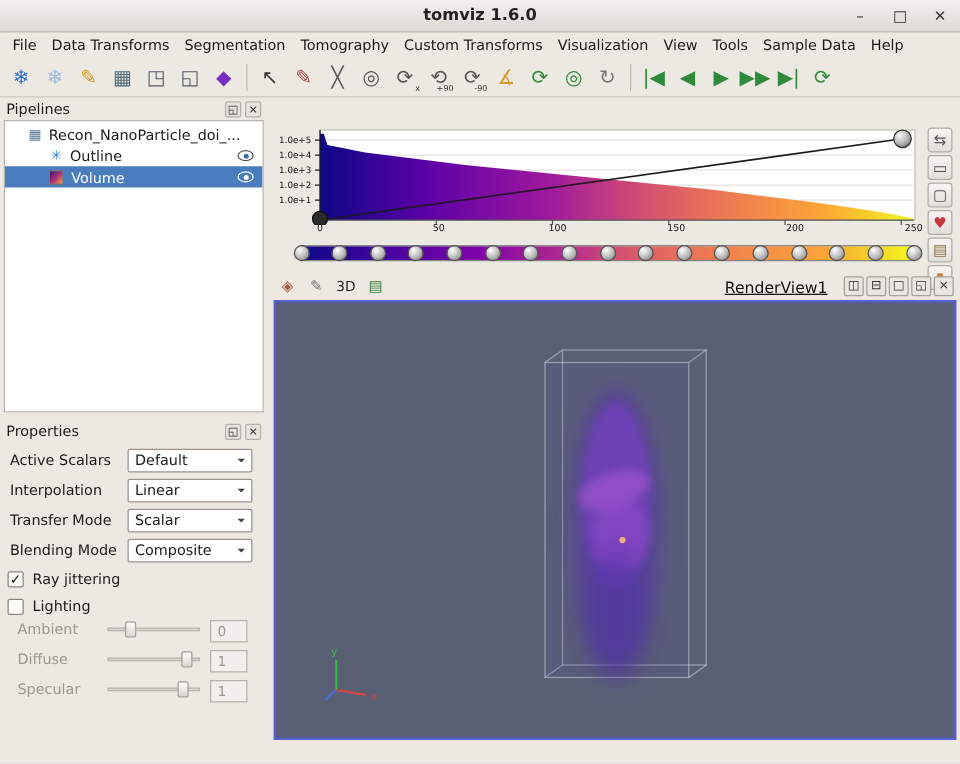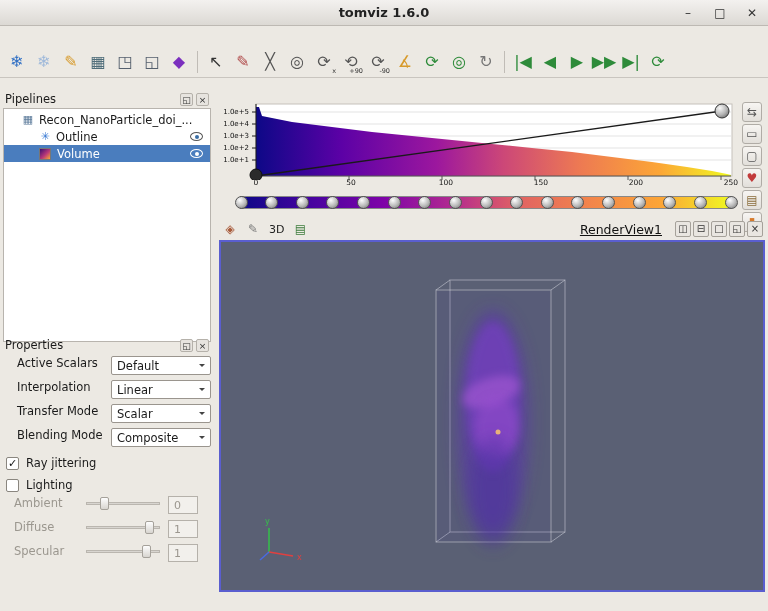--- a/index.html
+++ b/index.html
@@ -18,42 +18,42 @@
   .menu-item{padding:2px 6px;white-space:nowrap}
 
   
   .toolbar{position:absolute;left:0;top:46px;width:768px;height:32px;display:flex;align-items:center;padding-left:4px;gap:1px;border-bottom:1px solid #c9c5bf}
   .tb-btn{width:26px;height:26px;display:flex;align-items:center;justify-content:center;font-size:16px;position:relative;border-radius:3px}
   .tb-btn .sub{position:absolute;bottom:0;right:1px;font-size:6.5px;color:#333}
   .tb-sep{width:1px;height:22px;background:#c0bcb6;margin:0 4px}
 
   
   .dock{position:absolute;left:0;width:214px}
-  .pipelines{top:90px;height:254px}
+  .pipelines{top:78px;height:254px}
   .properties{top:336px;height:275px}
   .dock-header{height:18px;display:flex;align-items:center;padding:0 5px;font-size:11.5px}
   .dock-title{flex:1}
   .dock-btn{width:13px;height:13px;font-size:9px;line-height:13px;text-align:center;color:#333;margin-left:3px;border:1px solid #b5b1aa;background:#e7e4df;border-radius:2px}
 
   .tree{position:absolute;left:3px;top:18px;right:3px;bottom:2px;background:#fff;border:1px solid #b8b4ae;font-size:11.5px;overflow:hidden;padding-top:2px}
   .tree-row{height:17px;display:flex;align-items:center;position:relative}
   .tree-row.root{padding-left:17px}
   .tree-row.child{padding-left:34px}
   .tree-row.selected{background:#4a7dbe;color:#fff}
   .tree-icon{width:14px;margin-right:4px;text-align:center;font-size:11px}
   .swatch{width:12px;height:12px;margin:0 6px 0 1px;background:linear-gradient(135deg,#3b0f70,#b73779 55%,#fca636);border:1px solid #777}
   .eye{position:absolute;right:7px;top:4px;width:13px;height:9px;border:1px solid #555;border-radius:50%;background:#fff}
   .eye::after{content:"";position:absolute;left:3.5px;top:1.5px;width:4px;height:4px;border-radius:50%;background:#3a6ea5}
   .selected .eye{border-color:#fff;background:transparent}
   .selected .eye::after{background:#fff}
 
   .props-body{position:absolute;left:0;top:20px;right:0;bottom:0;font-size:11.5px}
   .check-row{display:flex;align-items:center;height:22px;padding-left:6px}
   .checkbox{width:13px;height:13px;border:1px solid #8a867f;background:#fff;margin-right:7px;font-size:11px;line-height:11px;text-align:center;color:#111;border-radius:2px}
-  .field-row{display:flex;align-items:flex-start;height:24px;padding-left:17px}
+  .field-row{display:flex;align-items:center;height:24px;padding-left:8px}
   .field-label{width:94px}
   .combo{width:100px;height:19px;background:#fff;border:1px solid #9a958e;border-radius:2px;display:flex;align-items:center;padding:0 5px;position:relative;font-size:11.5px}
   .combo::after{content:"";position:absolute;right:5px;top:7px;border:3.5px solid transparent;border-top-color:#444}
   .slider-row{display:flex;align-items:flex-start;height:24px;padding-left:14px;color:#9b978f}
   .slider-label{width:72px}
   .slider{position:relative;width:74px;height:15px;margin-right:8px;display:inline-block}
   .groove{position:absolute;left:0;right:0;top:6px;height:3px;background:#d8d5d0;border:1px solid #bab6af}
   .handle{position:absolute;top:1px;width:9px;height:13px;background:linear-gradient(#fdfdfd,#d8d5d0);border:1px solid #a5a19a;border-radius:2px}
   .spin{width:30px;height:18px;background:#f2f0ec;border:1px solid #b5b1aa;color:#9b978f;font-size:11px;display:flex;align-items:center;padding-left:5px}
 
@@ -86,20 +86,32 @@
 
   <div class="titlebar">
     <div class="title">tomviz 1.6.0</div>
     <div class="win-btns" id="winBtns">
         <span class="win-btn">–</span>
         <span class="win-btn">□</span>
         <span class="win-btn">✕</span>
       </div>
   </div>
 
+  <div class="menubar" id="menubar">
+      <span class="menu-item">File</span>
+      <span class="menu-item">Data Transforms</span>
+      <span class="menu-item">Segmentation</span>
+      <span class="menu-item">Tomography</span>
+      <span class="menu-item">Custom Transforms</span>
+      <span class="menu-item">Visualization</span>
+      <span class="menu-item">View</span>
+      <span class="menu-item">Tools</span>
+      <span class="menu-item">Sample Data</span>
+      <span class="menu-item">Help</span>
+    </div>
 
   <div class="toolbar" id="toolbar">
       <span class="tb-btn" style="color: rgb(47, 111, 196);">❄</span>
       <span class="tb-btn" style="color: rgb(159, 185, 218);">❄</span>
       <span class="tb-btn" style="color: rgb(215, 154, 43);">✎</span>
       <span class="tb-btn" style="color: rgb(79, 109, 122);">▦</span>
       <span class="tb-btn" style="color: rgb(85, 96, 110);">◳</span>
       <span class="tb-btn" style="color: rgb(85, 96, 110);">◱</span>
       <span class="tb-btn" style="color: rgb(123, 47, 190);">◆</span>
       <span class="tb-sep"></span>

